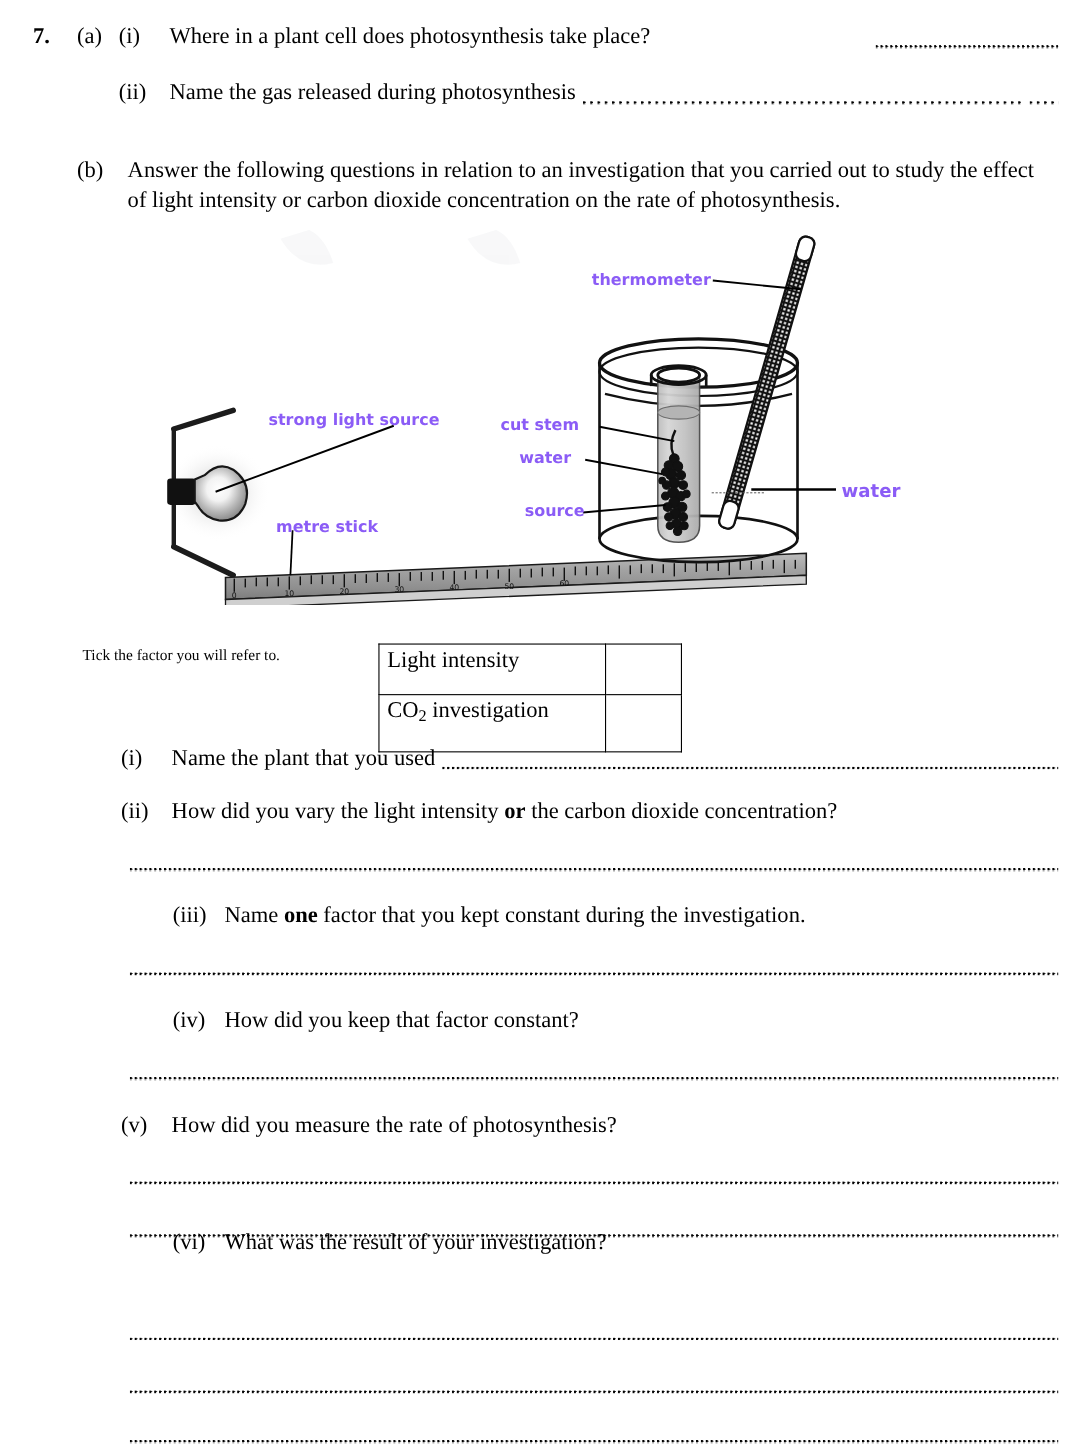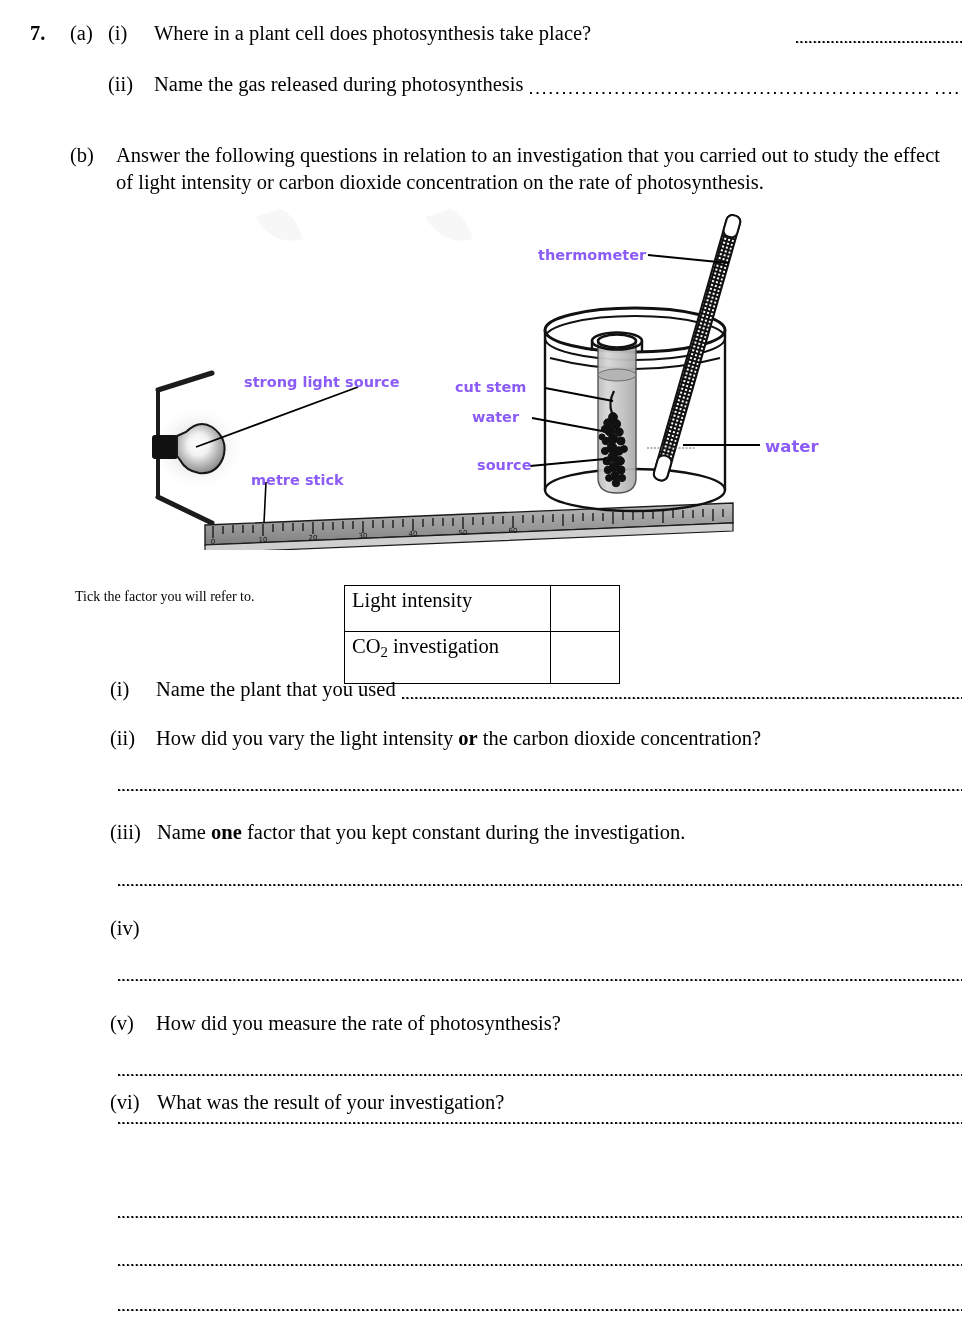--- a/index.html
+++ b/index.html
@@ -39,20 +39,21 @@
     width: 38px;
     flex: 0 0 38px;
   }
   .lbl-rn {
     width: 46px;
     flex: 0 0 46px;
   }
   .lbl-rn-w {
     width: 47px;
     flex: 0 0 47px;
+    margin-left: 47px;
   }
   .txt { }
   b.strong { font-weight: bold; }
   .dotline {
     position: absolute;
     height: 3px;
     background-image: radial-gradient(circle at 1.1px 1.1px, #000 1.1px, rgba(0,0,0,0) 1.3px);
     background-size: 4.45px 3px;
     background-repeat: repeat-x;
   }
@@ -355,31 +356,32 @@
   <div class="dotline" style="left:118px; top:789px; width:844px;"></div>
 
   <div class="row" style="left:110px; top:819px;">
     <span class="lbl-rn-w">(iii)</span>
     <span class="txt"><span>Name </span><b class="strong">one</b><span> factor that you kept constant during the investigation.</span></span>
   </div>
   <div class="dotline" style="left:118px; top:884px; width:844px;"></div>
 
   <div class="row" style="left:110px; top:915px;">
     <span class="lbl-rn-w">(iv)</span>
+    <span class="txt">How did you keep that factor constant?</span>
   </div>
   <div class="dotline" style="left:118px; top:979px; width:844px;"></div>
 
   <div class="row" style="left:110px; top:1010px;">
     <span class="lbl-rn">(v)</span>
     <span class="txt">How did you measure the rate of photosynthesis?</span>
   </div>
   <div class="dotline" style="left:118px; top:1074px; width:844px;"></div>
   <div class="dotline" style="left:118px; top:1122px; width:844px;"></div>
 
-  <div class="row" style="left:110px; top:1089px;justify-content:space-between;">
+  <div class="row" style="left:110px; top:1116px;justify-content:space-between;">
     <span class="lbl-rn-w">(vi)</span>
     <span class="txt">What was the result of your investigation?</span>
   </div>
   <div class="dotline" style="left:118px; top:1216px; width:844px;"></div>
   <div class="dotline" style="left:118px; top:1264px; width:844px;"></div>
   <div class="dotline" style="left:118px; top:1309px; width:844px;"></div>
 
 </div>
 
 </body></html>

